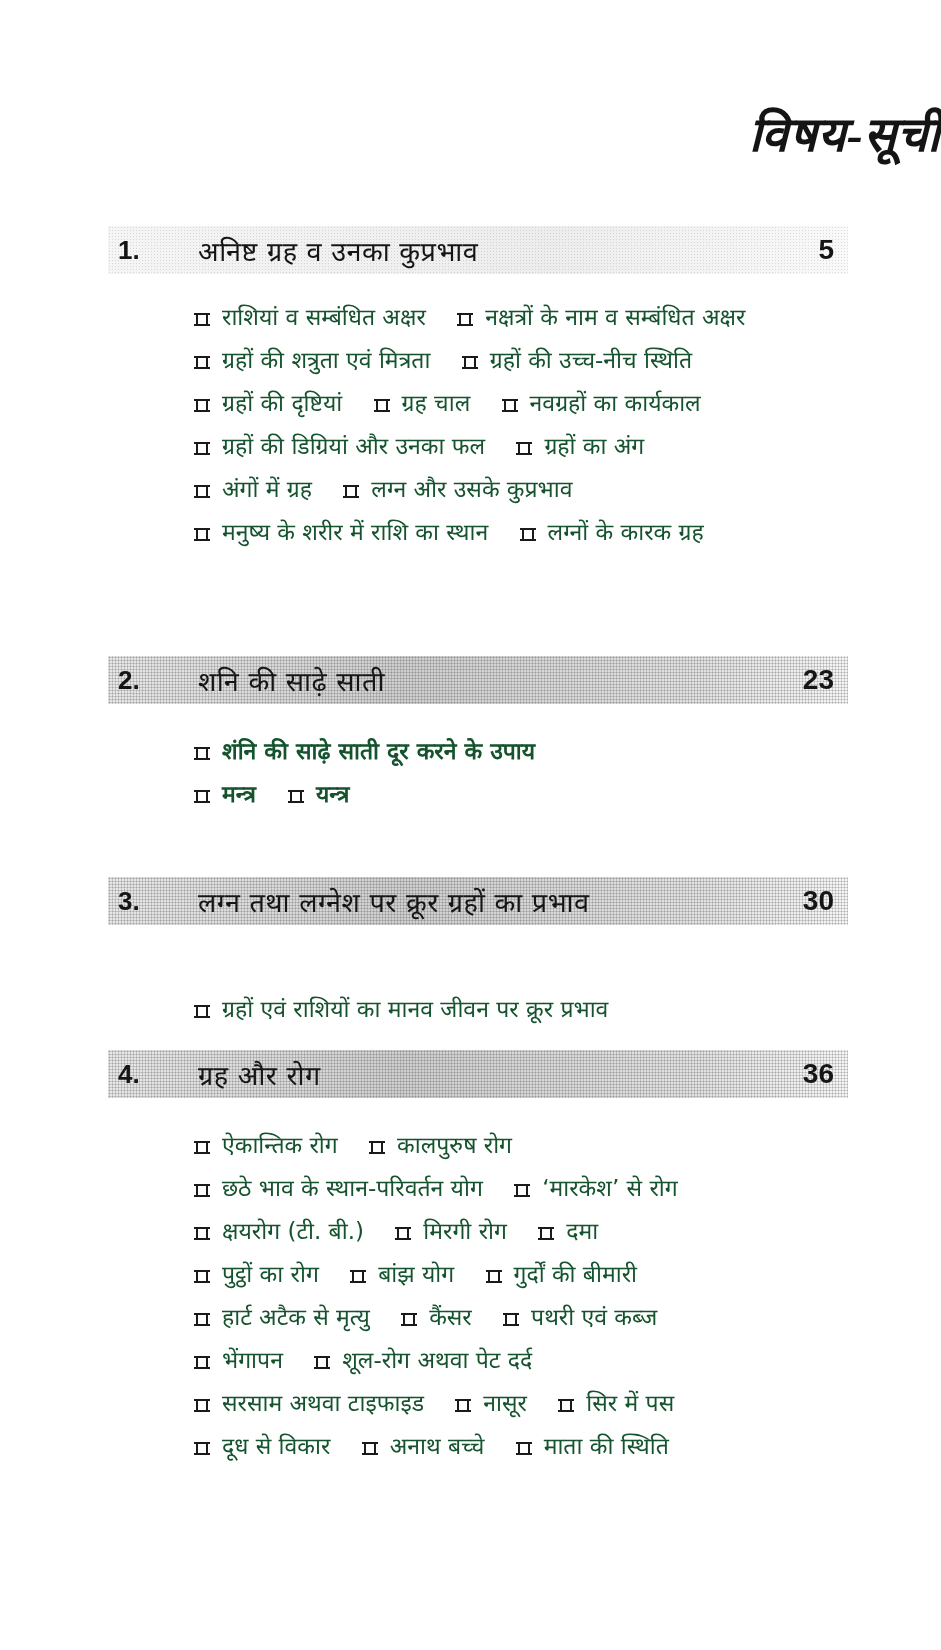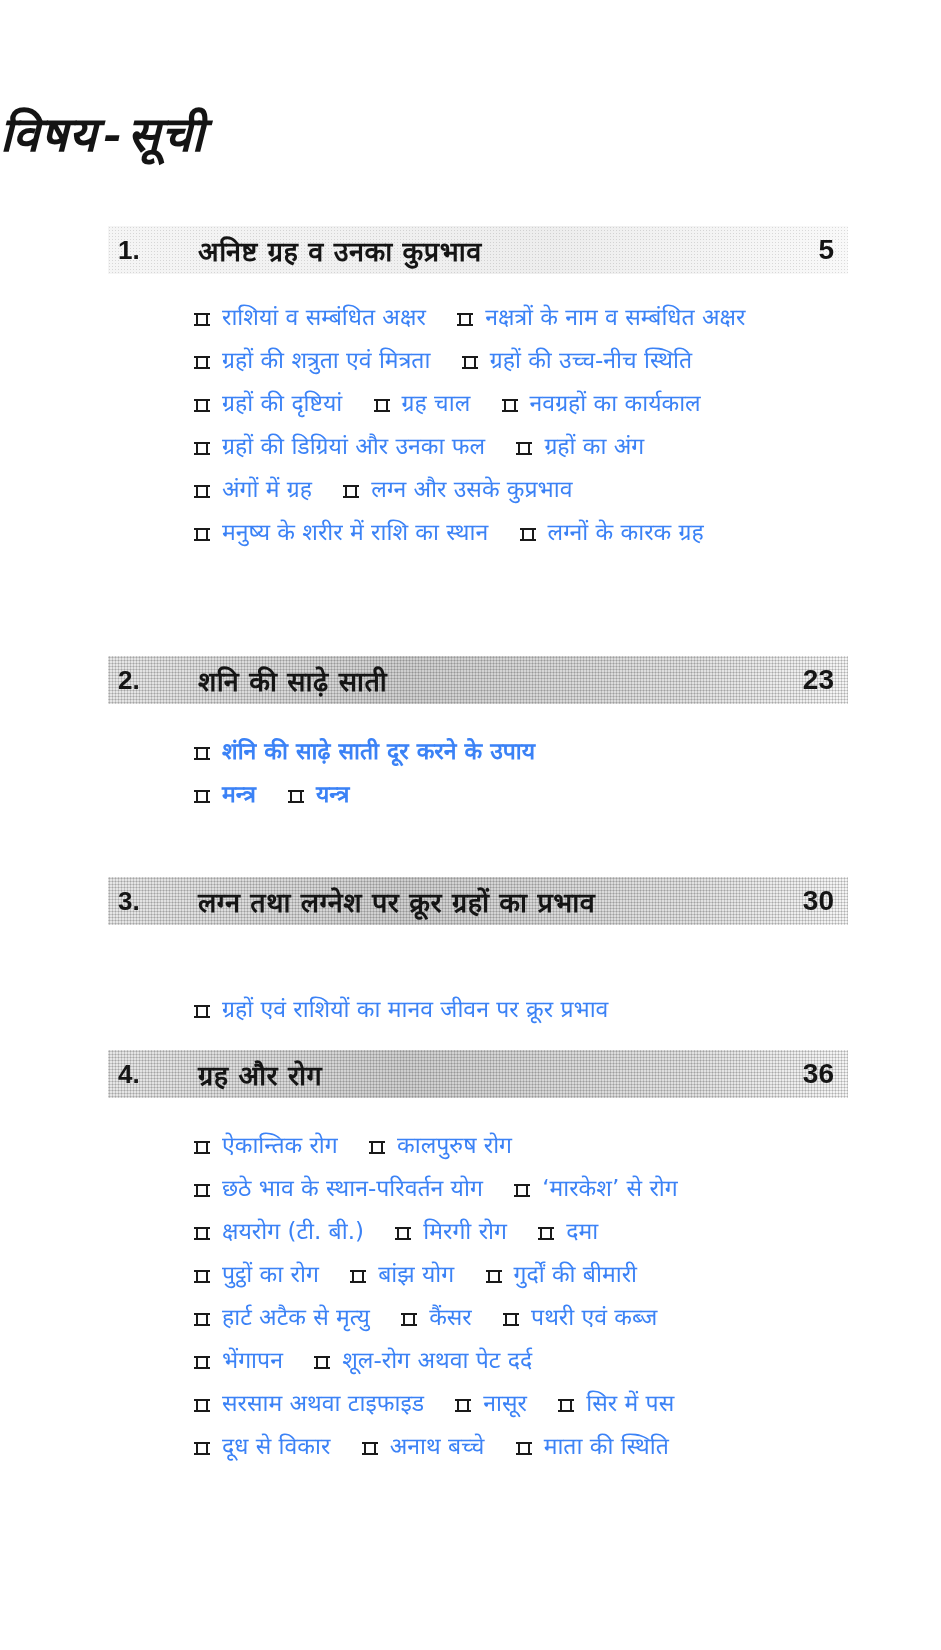--- a/index.html
+++ b/index.html
@@ -9,22 +9,22 @@
       background: #ffffff;
       color: #161616;
       font-family: "DejaVu Sans", "Liberation Sans", sans-serif;
       position: relative;
       overflow: hidden;
     }
     .page-title {
       position: absolute;
       left: 0; right: 0;
       top: 100px;
-      text-align: left;
-      font-family: Liberation Mono, monospace;
+      text-align: right;
+      font-family: Liberation Serif, serif;
       font-style: italic;
       font-weight: bold;
       font-size: 48px;
       letter-spacing: 1px;
       color: #141414;
     }
     .chapter-header {
       position: absolute;
       left: 108px;
       width: 740px;
@@ -45,21 +45,21 @@
     .chapter-number {
       width: 80px;
       padding-left: 10px;
       font-family: "Liberation Sans", sans-serif;
       font-weight: bold;
       font-size: 26px;
       color: #151515;
     }
     .chapter-title {
       flex: 1;
-      font-weight: bold;
+      font-weight: normal;
       font-size: 27px;
       color: #151515;
       letter-spacing: 0.5px;
     }
     .chapter-page {
       width: 90px;
       text-align: right;
       padding-right: 14px;
       font-family: "Liberation Sans", sans-serif;
       font-weight: bold;
@@ -69,21 +69,21 @@
     .topics {
       position: absolute;
       left: 196px;
       width: 640px;
     }
     .topic-line {
       height: 43px;
       line-height: 43px;
       white-space: nowrap;
       font-size: 23px;
-      color: #3b82f6;
+      color: #14532d;
     }
     .topic {
       display: inline-block;
       margin-right: 26px;
     }
     .bullet {
       display: inline-block;
       width: 12px;
       height: 13px;
       margin-right: 14px;

